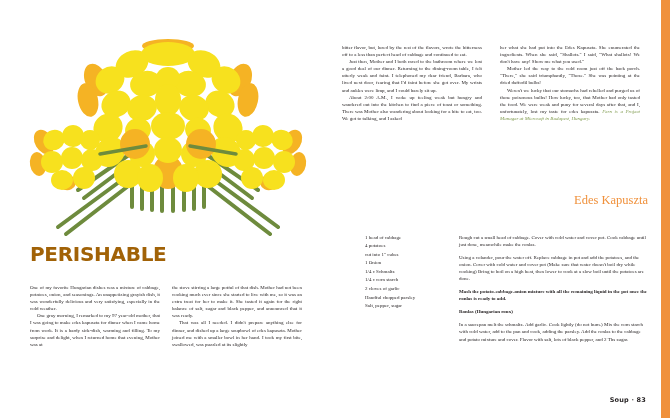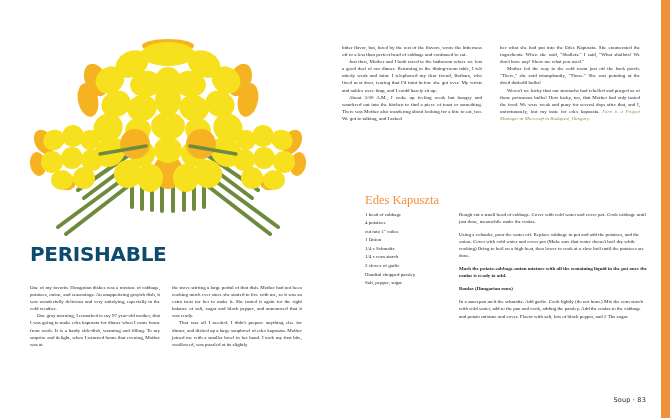--- a/index.html
+++ b/index.html
@@ -39,21 +39,21 @@
   .headline-block {
     position: absolute;
     left: 30px; top: 244px;
     width: 240px;
   }
   .kicker {
     font-family: "DejaVu Sans", sans-serif;
     font-weight: bold;
     font-size: 20px;
     letter-spacing: -0.3px;
-    color: #0c4a6e;
+    color: #a16207;
     line-height: 1;
     margin: 0;
     text-transform: uppercase;
   }
   .byline {
     font-family: "Liberation Serif", serif;
     font-size: 13.5px;
     color: #231f20;
     margin: 3px 0 0 0;
     line-height: 1.1;
@@ -82,20 +82,21 @@
   .recipe {
     position: absolute;
     left: 365px; top: 194px;
     width: 283px;
   }
   .recipe-head {
     display: flex;
     align-items: flex-end;
     gap: 20px;
     margin-bottom: 4px;
+    flex-direction: column;
   }
   .recipe-title {
     font-family: "Liberation Serif", serif;
     font-size: 12.5px;
     color: #f0913c;
     white-space: nowrap;
     line-height: 1;
   }
   .dotline {
     flex: 1;
@@ -129,21 +130,21 @@
   }
   .method p { margin: 0 0 6px 0; }
   .method .bold { font-weight: bold; }
   .method .subhead { font-weight: bold; }
 
   
   .folio {
     position: absolute;
     right: 24px; bottom: 14px;
     font-family: "DejaVu Sans", sans-serif;
-    font-weight: normal;
+    font-weight: bold;
     font-size: 6.5px;
     color: #231f20;
     letter-spacing: 0.2px;
   }
 </style>
 </head>
 <body>
 
 <div class="page">
 

